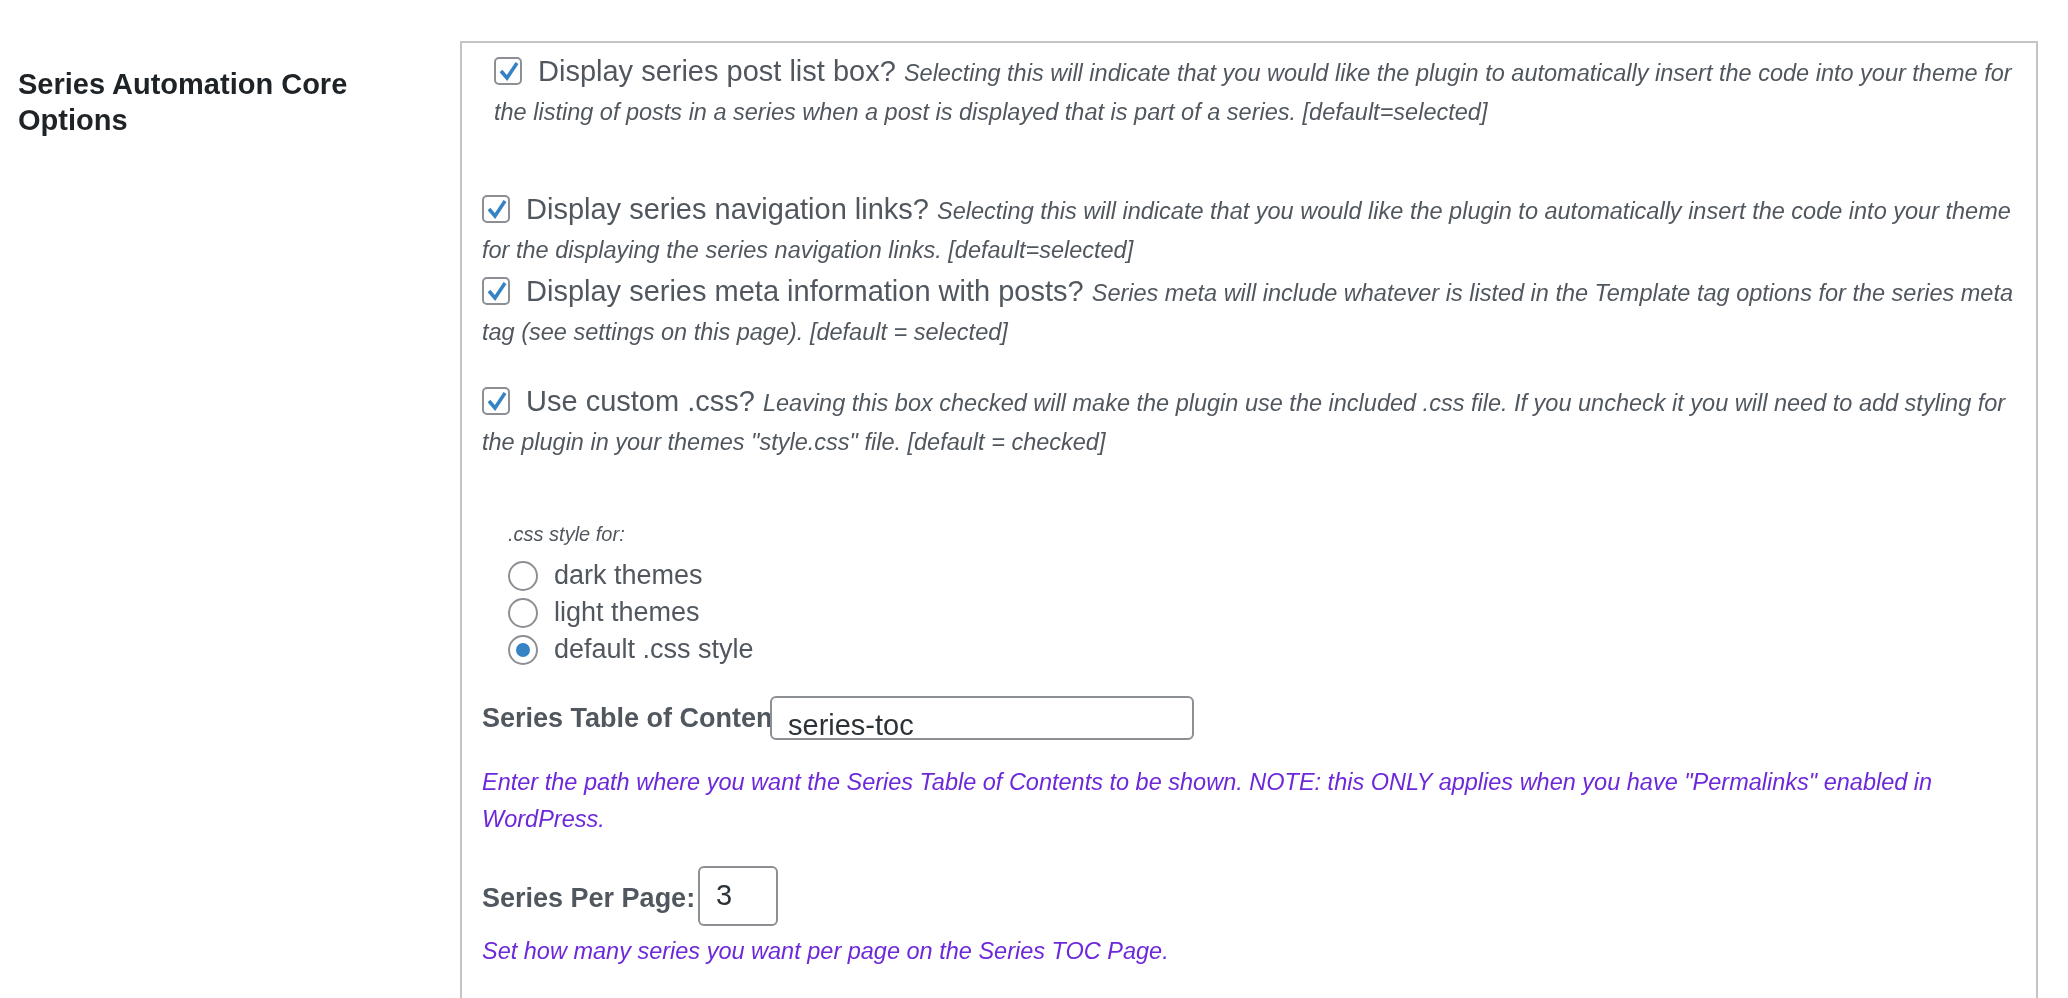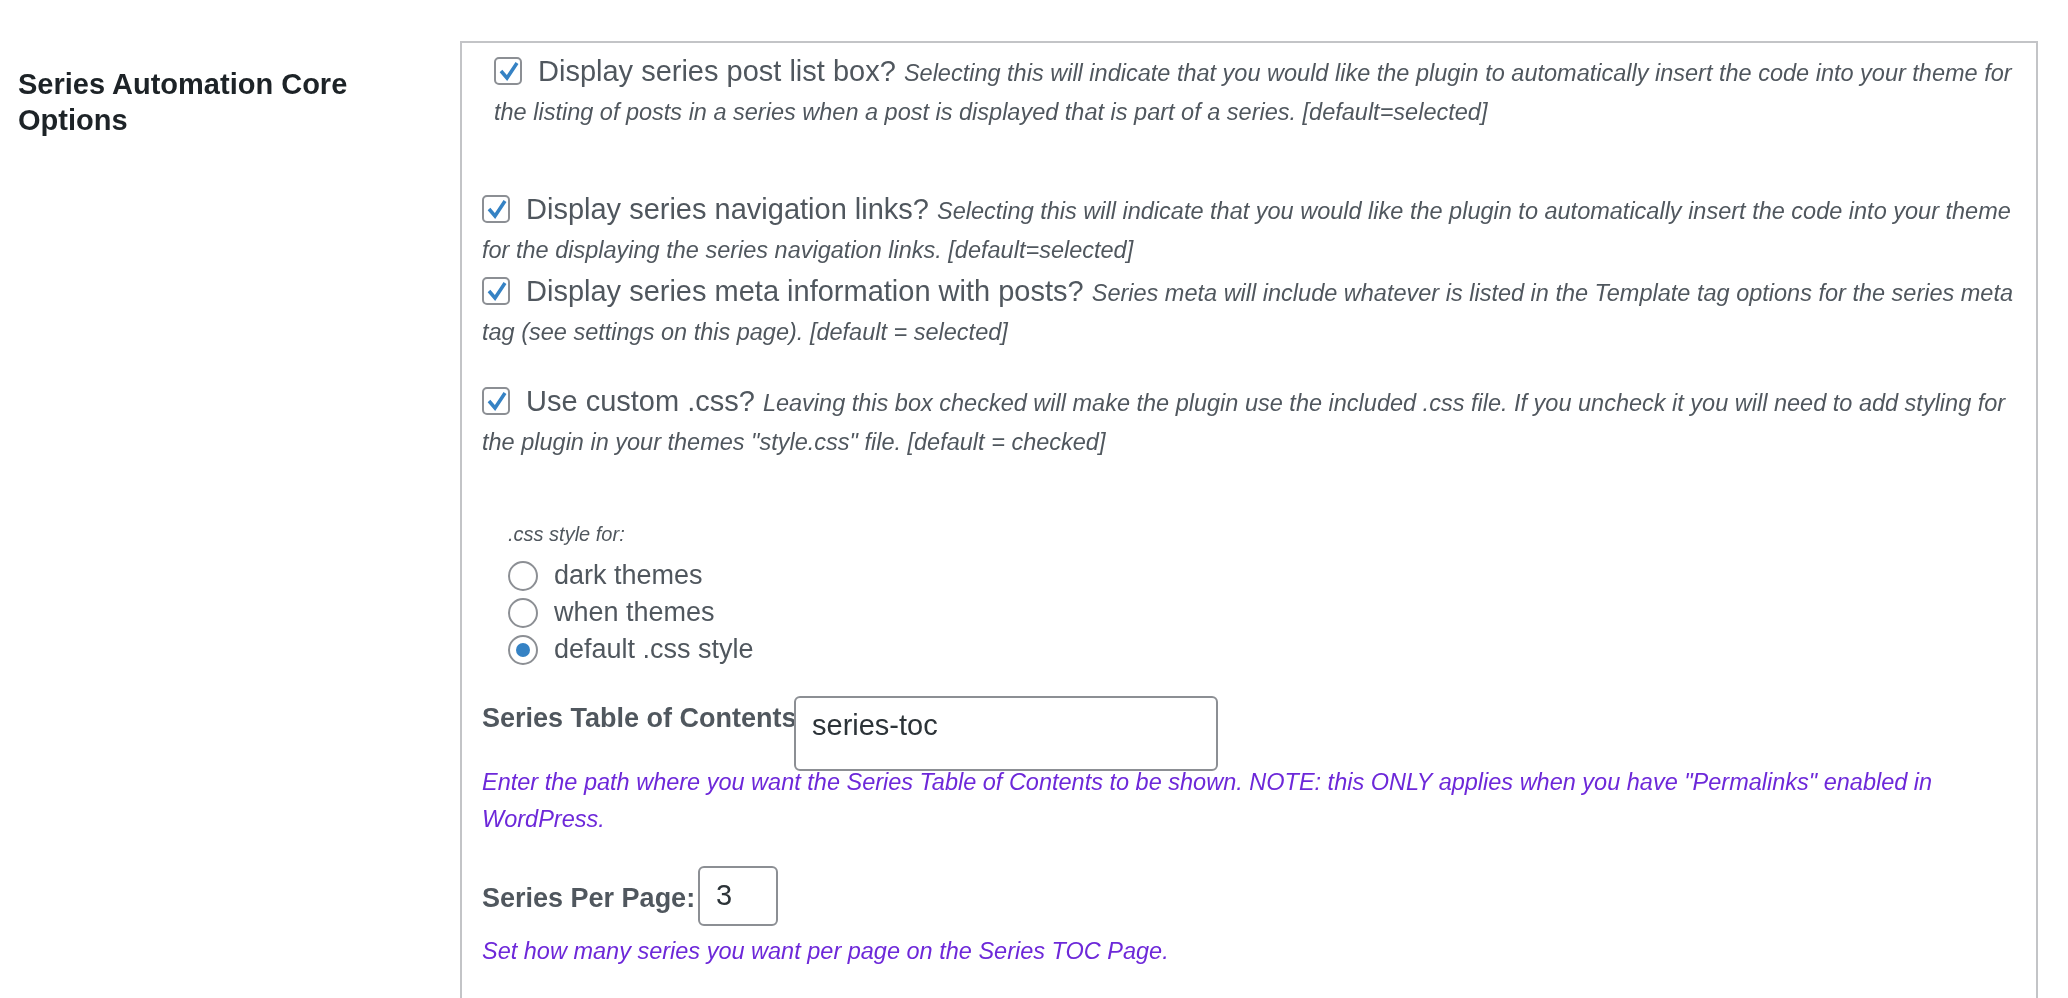--- a/index.html
+++ b/index.html
@@ -86,27 +86,27 @@
       <span class="desc">Leaving this box checked will make the plugin use the included .css file. If you uncheck it you will need to add styling for the plugin in your themes "style.css" file. [default = checked]</span>
     </div>
   </div>
 
   <div class="sub-label">.css style for:</div>
 
   <div class="radio-row" style="top:515px;">
     <span class="radio"></span><span>dark themes</span>
   </div>
   <div class="radio-row" style="top:552px;">
-    <span class="radio"></span><span>when themes</span>
+    <span class="radio"></span><span>light themes</span>
   </div>
   <div class="radio-row" style="top:589px;">
     <span class="radio on"></span><span>default .css style</span>
   </div>
 
   <div class="field-label" style="top:620px;margin-top:40px;">Series Table of Contents URL:</div>
-  <div class="text-input" style="left:332px; top:653px; width:424px; height:75px;">series-toc</div>
+  <div class="text-input" style="left:308px; top:653px; width:424px; height:44px;">series-toc</div>
   <div class="help" style="top:721px;">Enter the path where you want the Series Table of Contents to be shown. NOTE: this ONLY applies when you have "Permalinks" enabled in WordPress.</div>
 
   <div class="field-label" style="top:840px;">Series Per Page:</div>
   <div class="text-input" style="left:236px; top:823px; width:80px; height:60px;">3</div>
   <div class="help" style="top:890px;">Set how many series you want per page on the Series TOC Page.</div>
 
 </div>
 
 </body></html>

